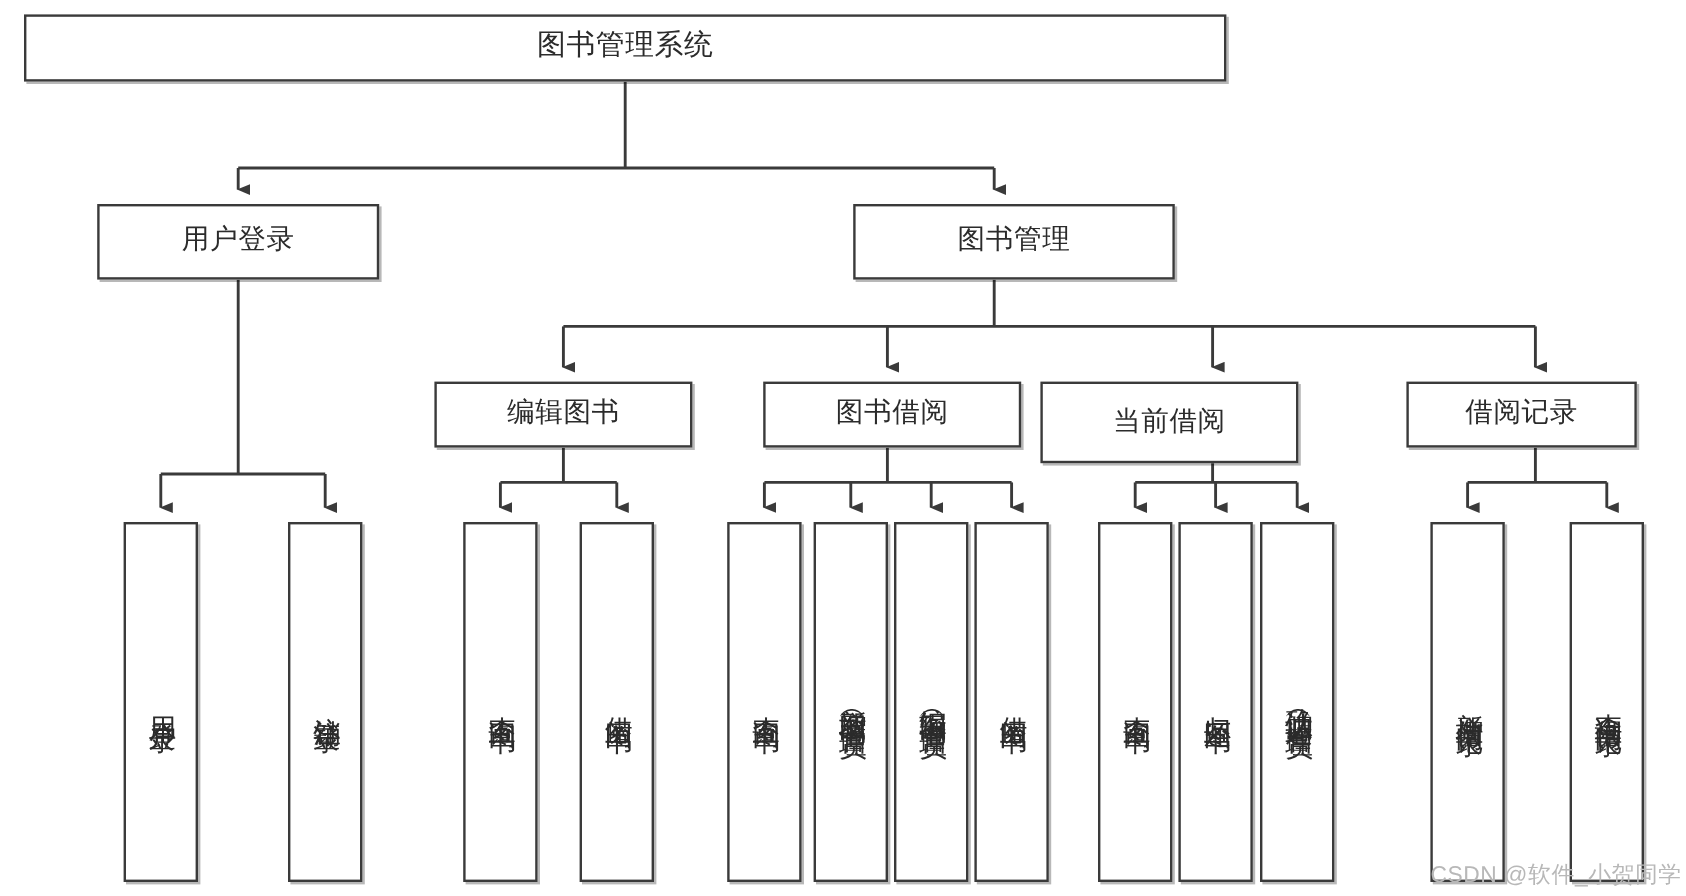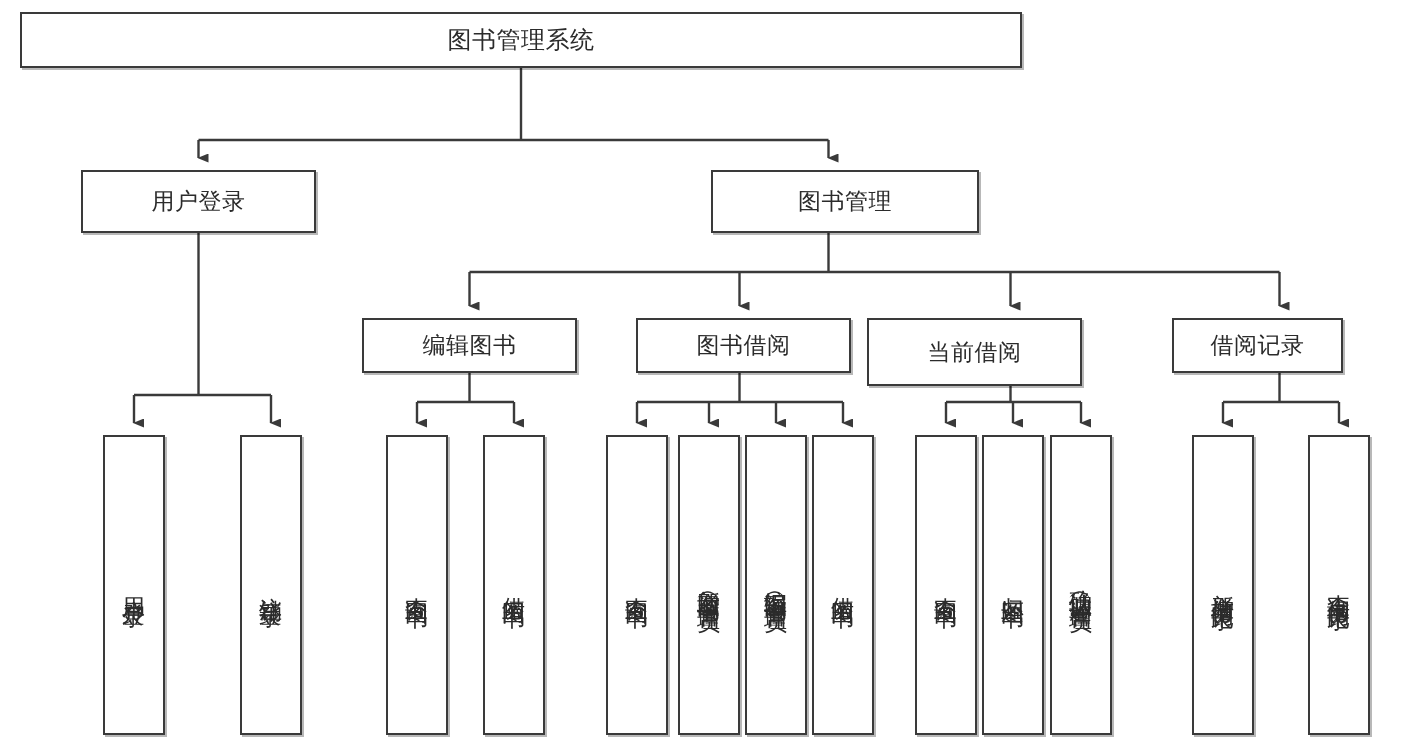--- a/index.html
+++ b/index.html
@@ -30,20 +30,21 @@
     box-shadow: 2px 2px 0 rgba(0,0,0,0.28);
     display: flex;
     align-items: center;
     justify-content: center;
     color: #2b2b2b;
   }
   .node .label {
     text-align: center;
     line-height: 1.15;
     letter-spacing: 0.5px;
+    font-family: Liberation Mono, monospace;
   }
   .node.horizontal .label {
     writing-mode: horizontal-tb;
     font-size: 23px;
   }
   .node.vertical .label {
     writing-mode: vertical-rl;
     text-orientation: upright;
     font-size: 23px;
     letter-spacing: 3px;
@@ -116,21 +117,21 @@
       </div>
       <div class="node horizontal" style="left: 362px; top: 318px; width: 215px; height: 55px;">
         <span class="label">编辑图书</span>
       </div>
       <div class="node horizontal" style="left: 636px; top: 318px; width: 215px; height: 55px;">
         <span class="label">图书借阅</span>
       </div>
       <div class="node horizontal" style="left: 867px; top: 318px; width: 215px; height: 68px;">
         <span class="label">当前借阅</span>
       </div>
-      <div class="node horizontal" style="left: 1172px; top: 318px; width: 171px; height: 55px;">
+      <div class="node horizontal" style="left: 1172px; top: 318px; width: 192px; height: 55px;">
         <span class="label">借阅记录</span>
       </div>
       <div class="node vertical" style="left: 103px; top: 435px; width: 62px; height: 300px;">
         <span class="label">用户登录</span>
       </div>
       <div class="node vertical" style="left: 240px; top: 435px; width: 62px; height: 300px;">
         <span class="label">注销登录</span>
       </div>
       <div class="node vertical" style="left: 386px; top: 435px; width: 62px; height: 300px;">
         <span class="label">查询图书</span>
@@ -159,13 +160,14 @@
       <div class="node vertical" style="left: 1050px; top: 435px; width: 62px; height: 300px;">
         <span class="label">确认归还（管理员）</span>
       </div>
       <div class="node vertical" style="left: 1192px; top: 435px; width: 62px; height: 300px;">
         <span class="label">新增借阅记录</span>
       </div>
       <div class="node vertical" style="left: 1308px; top: 435px; width: 62px; height: 300px;">
         <span class="label">查询借阅记录</span>
       </div>
     </div>
+  <div class="watermark" style="left: 1192px; top: 716px; color: rgb(184, 184, 184);">CSDN @软件_小贺同学</div>
 </div>
 
 </body></html>

